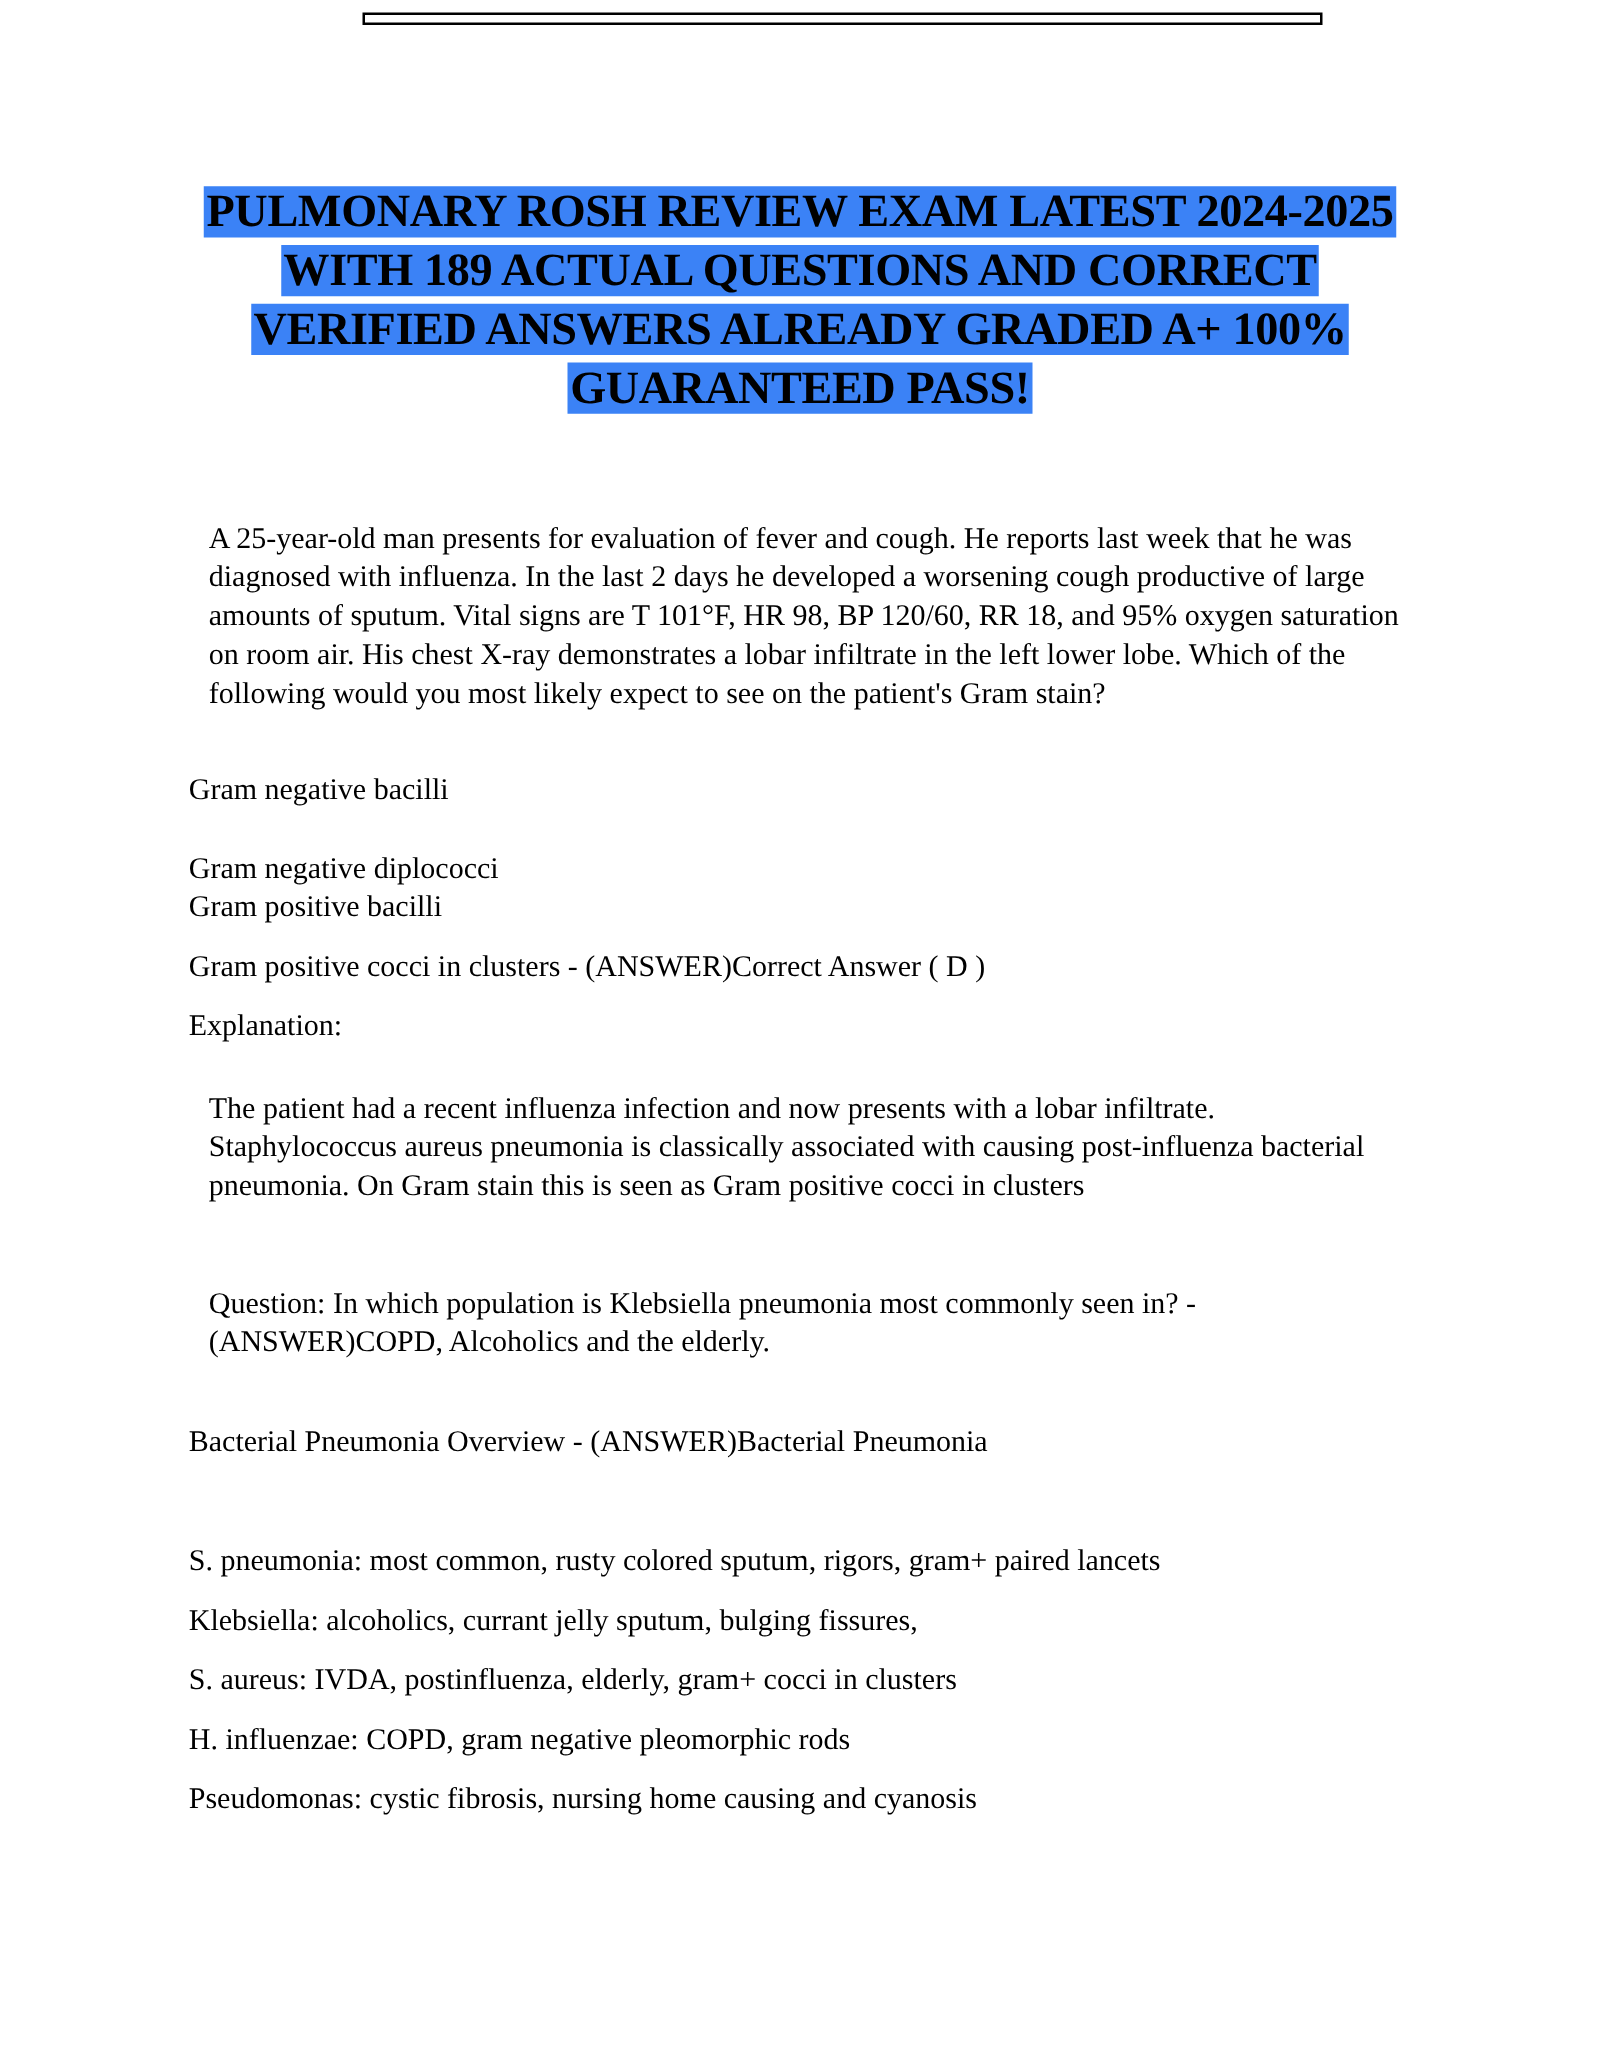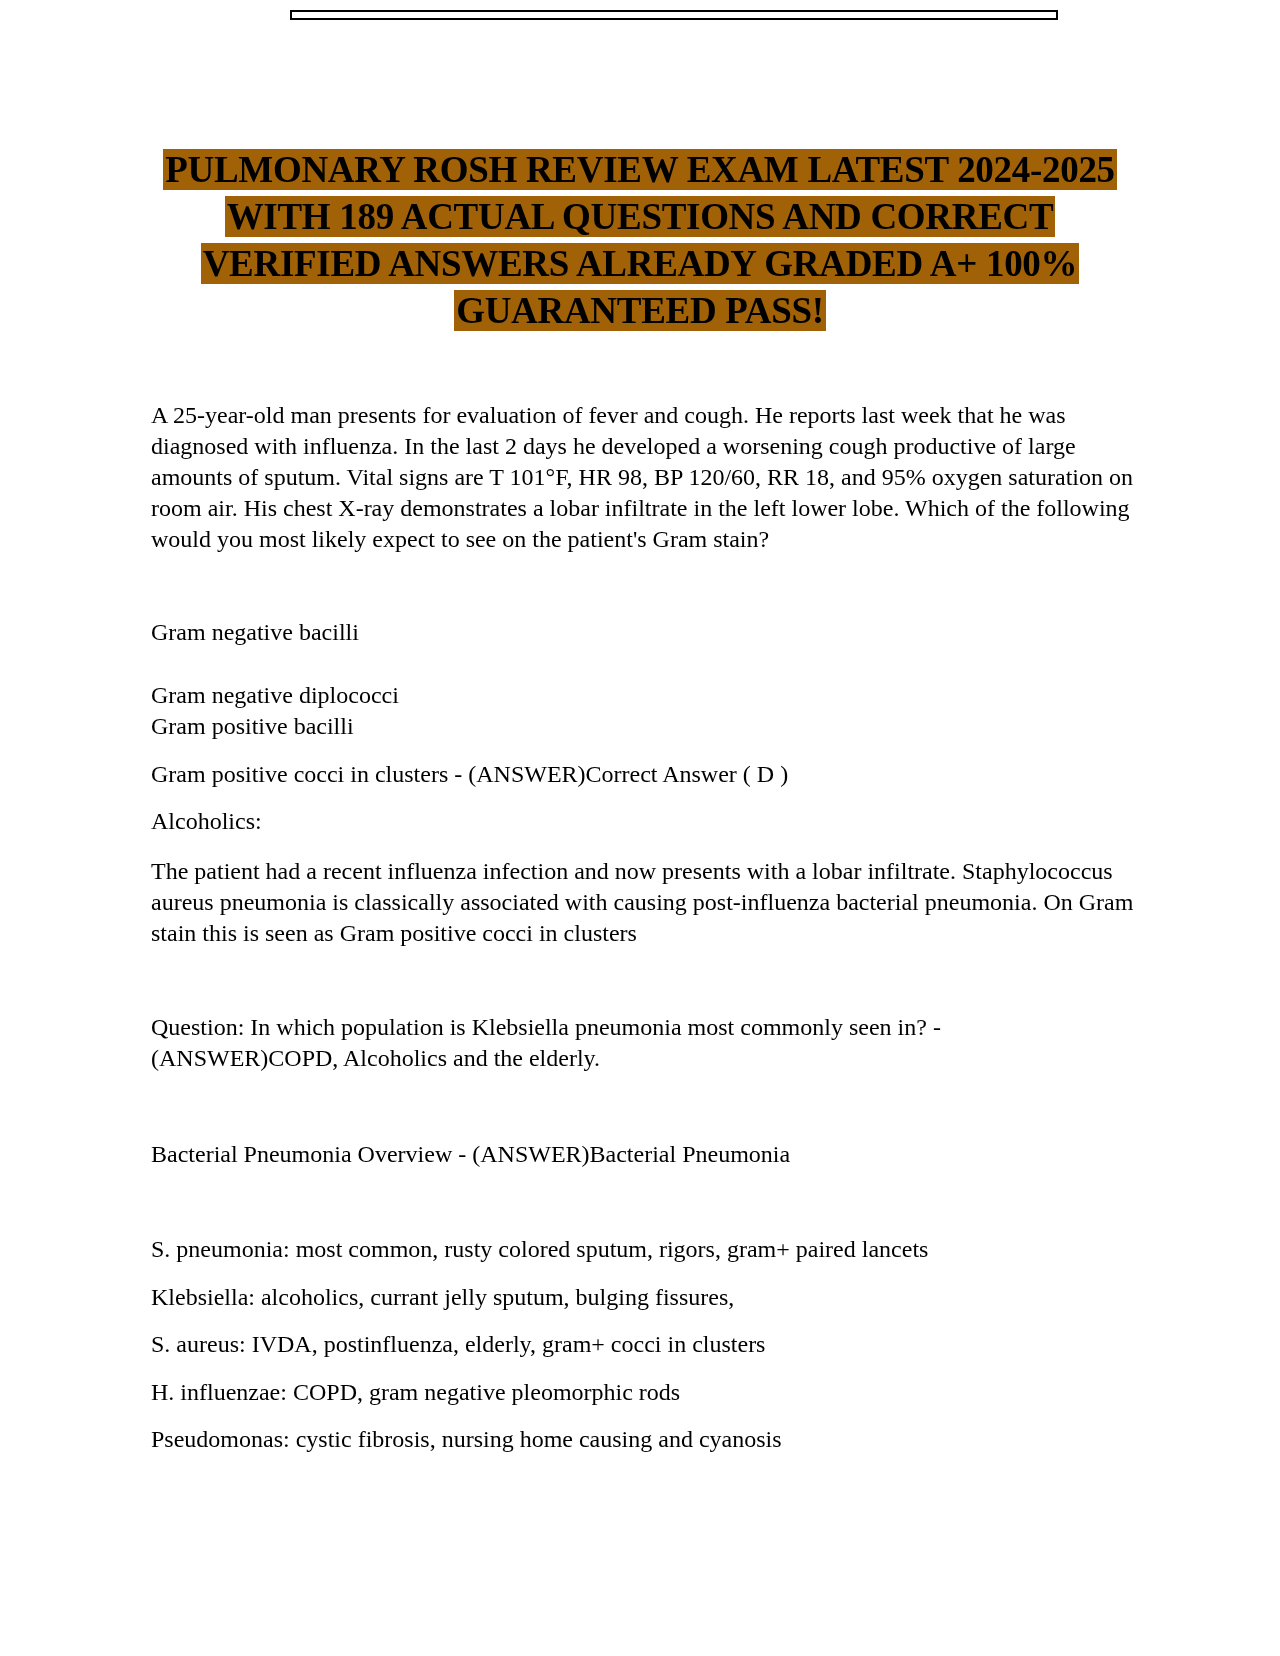--- a/index.html
+++ b/index.html
@@ -2,43 +2,43 @@
 <html><head>
 <meta charset="utf-8">
 <style>
   html, body { margin: 0; padding: 0; background: #ffffff; }
   body { width: 1280px; height: 1656px; position: relative; overflow: hidden;
          font-family: "Liberation Serif", "DejaVu Serif", serif; color: #000; }
   .top-bar { position: absolute; left: 290px; top: 10px; width: 768px; height: 10px;
              border: 2px solid #000; box-sizing: border-box; background: #fff; }
   .title { position: absolute; left: 140px; top: 146px; width: 1000px; text-align: center;
            font-weight: bold; font-size: 37px; line-height: 47px; letter-spacing: -0.3px; }
-  .title span { background: #a16207; padding: 0 2px; box-decoration-break: clone; -webkit-box-decoration-break: clone; }
+  .title span { background: #3b82f6; padding: 0 2px; box-decoration-break: clone; -webkit-box-decoration-break: clone; }
   .content { position: absolute; left: 151px; width: 990px; font-size: 24px; line-height: 31px; }
-  .p { margin: 0; }
+  .p { margin: 16px; }
   .line { position: absolute; left: 151px; font-size: 24px; line-height: 31px; white-space: nowrap; }
 </style>
 </head>
 <body>
 
 <div class="top-bar"></div>
 
 <div class="title">
   <span>PULMONARY ROSH REVIEW EXAM LATEST 2024-2025 WITH 189 ACTUAL QUESTIONS AND CORRECT VERIFIED ANSWERS ALREADY GRADED A+ 100% GUARANTEED PASS!</span>
 </div>
 
 <div class="content" style="top:400px;">
   <p class="p">A 25-year-old man presents for evaluation of fever and cough. He reports last week that he was diagnosed with influenza. In the last 2 days he developed a worsening cough productive of large amounts of sputum. Vital signs are T 101°F, HR 98, BP 120/60, RR 18, and 95% oxygen saturation on room air. His chest X-ray demonstrates a lobar infiltrate in the left lower lobe. Which of the following would you most likely expect to see on the patient's Gram stain?</p>
 </div>
 
 <div class="line" style="top:617px;">Gram negative bacilli</div>
 <div class="line" style="top:680px;">Gram negative diplococci</div>
 <div class="line" style="top:711px;font-family:Liberation Serif, serif;">Gram positive bacilli</div>
 <div class="line" style="top:759px;">Gram positive cocci in clusters - (ANSWER)Correct Answer ( D )</div>
-<div class="line" style="top:806px;">Alcoholics:</div>
+<div class="line" style="top:806px;">Explanation:</div>
 
 <div class="content" style="top:856px;">
   <p class="p">The patient had a recent influenza infection and now presents with a lobar infiltrate. Staphylococcus aureus pneumonia is classically associated with causing post-influenza bacterial pneumonia. On Gram stain this is seen as Gram positive cocci in clusters</p>
 </div>
 
 <div class="content" style="top:1012px; width:980px;">
   <p class="p">Question: In which population is Klebsiella pneumonia most commonly seen in? - (ANSWER)COPD, Alcoholics and the elderly.</p>
 </div>
 
 <div class="line" style="top:1139px;">Bacterial Pneumonia Overview - (ANSWER)Bacterial Pneumonia</div>

